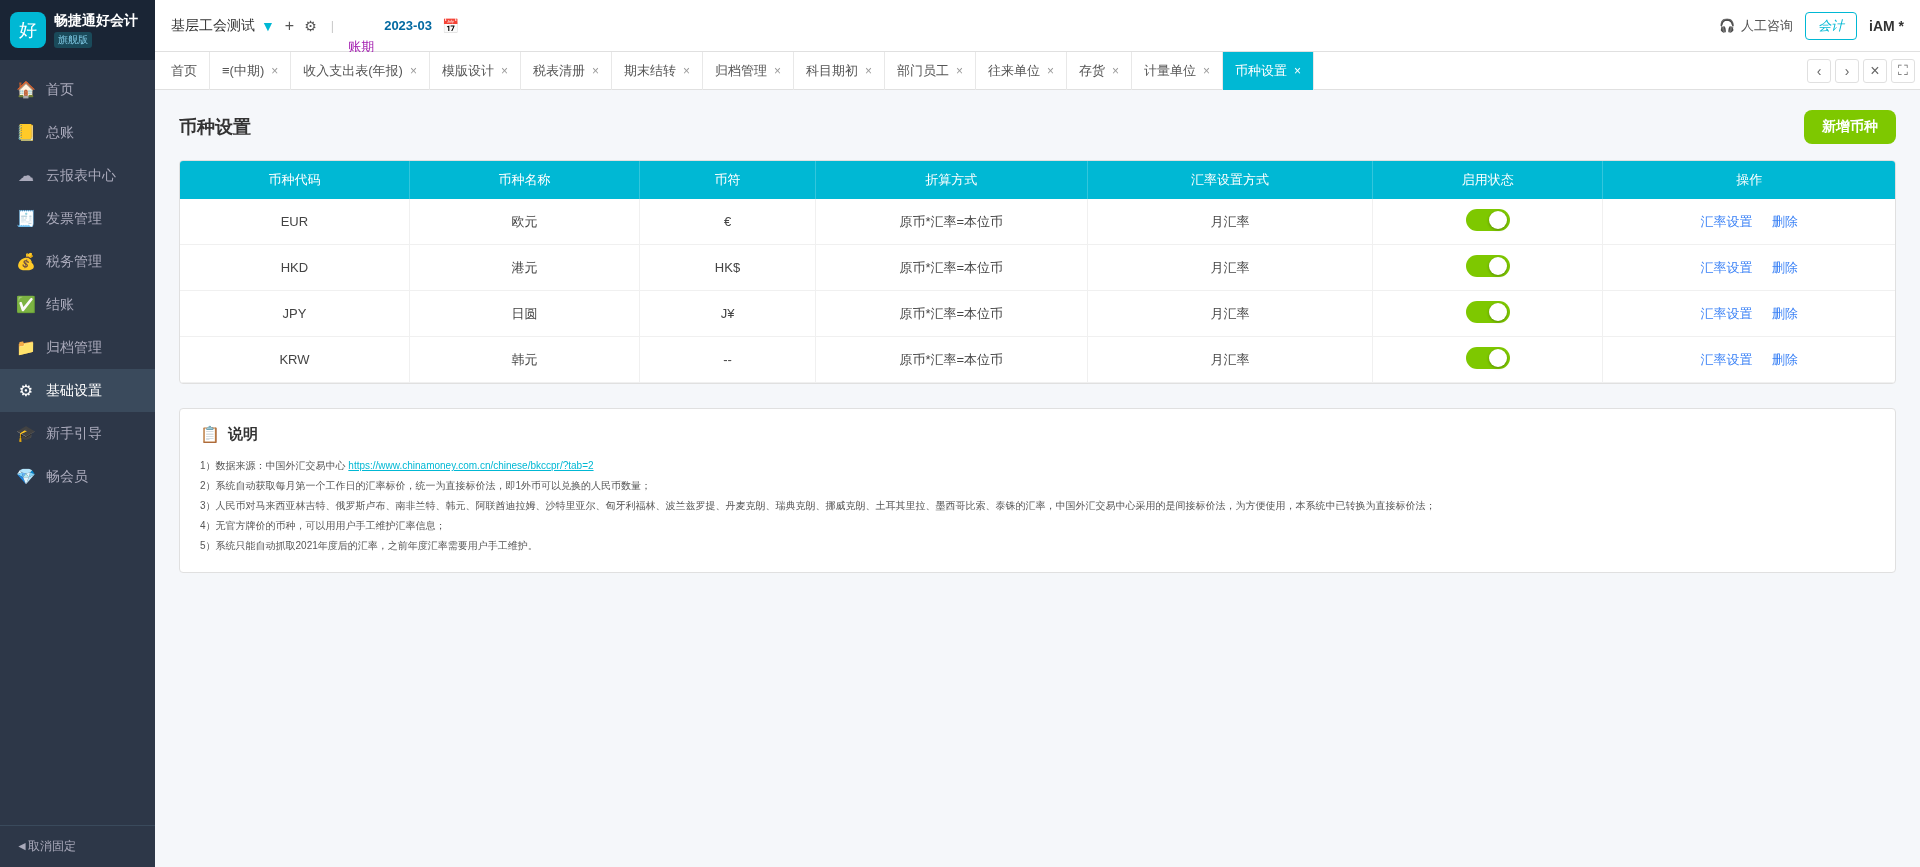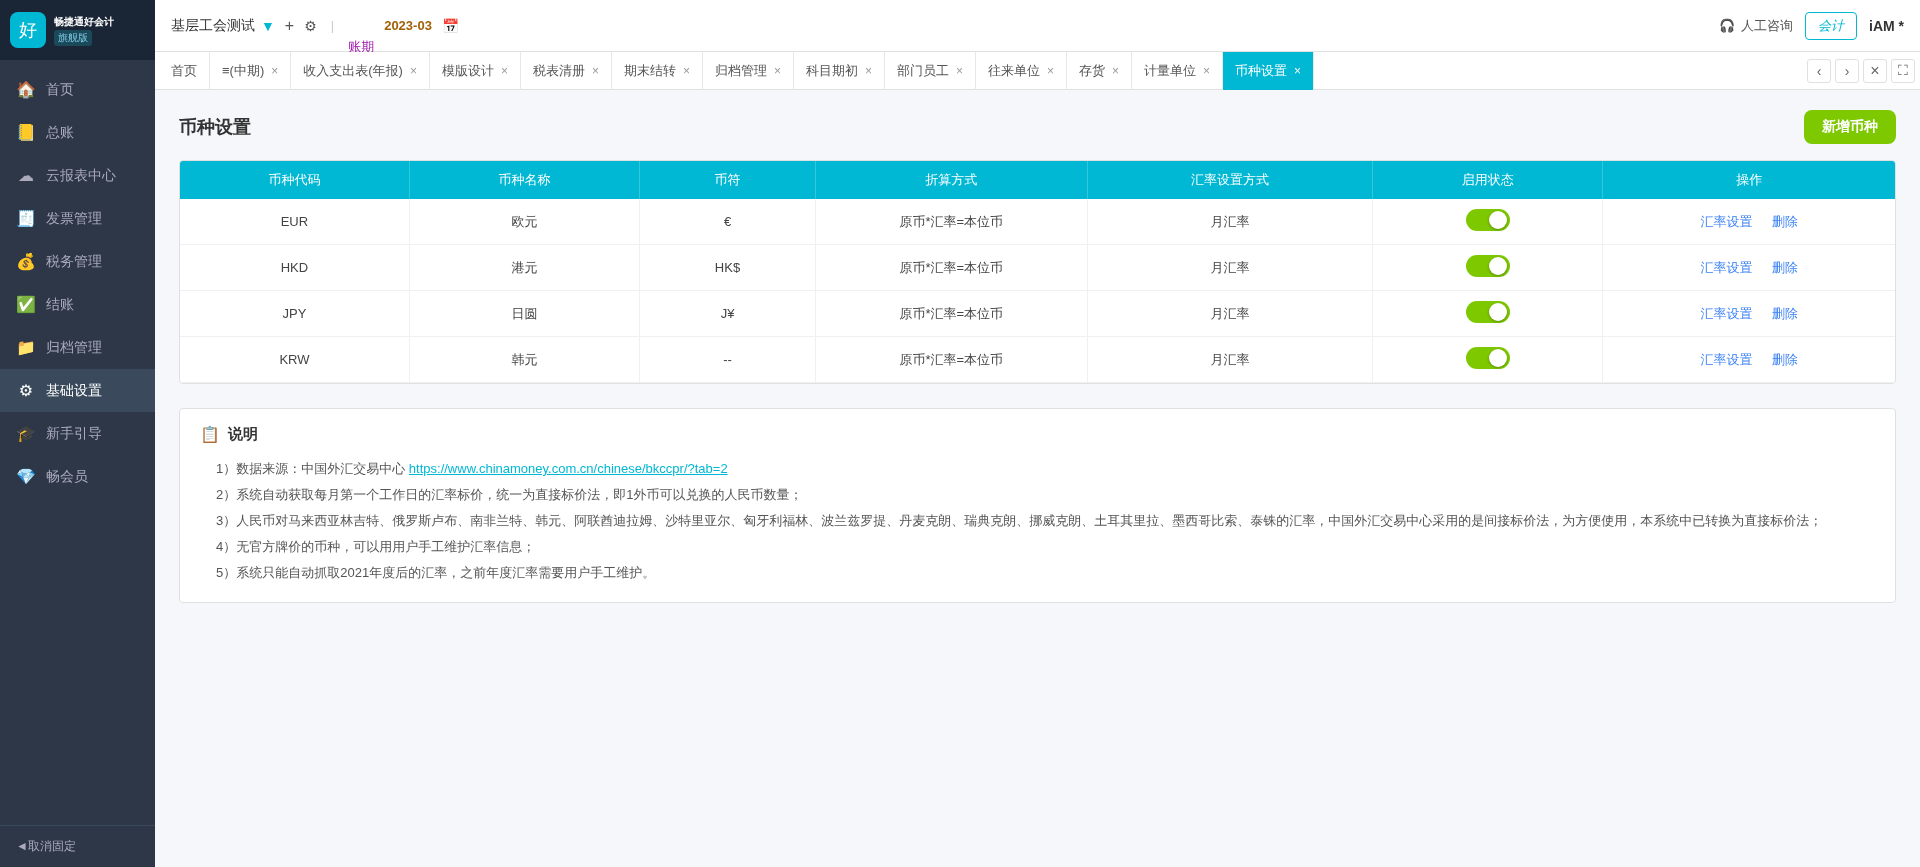--- a/index.html
+++ b/index.html
@@ -2,21 +2,21 @@
 <html><head>
   <meta charset="utf-8">
   <style>
     * { margin: 0; padding: 0; box-sizing: border-box; }
     body { font-family: 'Microsoft YaHei', Arial, sans-serif; font-size: 13px; background: #f0f2f5; color: #333; width: 1920px; height: 867px; overflow: hidden; display: flex; }
 
     
     .sidebar { width: 155px; background: #2d3748; color: #fff; display: flex; flex-direction: column; height: 867px; flex-shrink: 0; }
     .sidebar-logo { display: flex; align-items: center; padding: 12px 10px; background: #1a2535; gap: 8px; height: 60px; }
     .sidebar-logo-icon { width: 36px; height: 36px; background: #00b8d4; border-radius: 8px; display: flex; align-items: center; justify-content: center; font-size: 18px; color: #fff; flex-shrink: 0; }
-    .sidebar-logo-text { font-size: 10px; font-weight: bold; color: #fff; line-height: 1.3; }
+    .sidebar-logo-text { font-size: 14px; font-weight: bold; color: #fff; line-height: 1.3; font-family: Liberation Mono, monospace; }
     .sidebar-logo-sub { font-size: 10px; color: #7ec8e3; background: #1a4a5a; padding: 1px 4px; border-radius: 3px; margin-top: 2px; display: inline-block; }
     .sidebar-nav { flex: 1; padding: 8px 0; }
     .sidebar-item { display: flex; align-items: center; padding: 12px 16px; gap: 10px; cursor: pointer; color: #aab; font-size: 14px; }
     .sidebar-item.active { background: #3a4a5c; color: #fff; }
     .sidebar-item-icon { font-size: 16px; width: 20px; text-align: center; }
     .sidebar-footer { padding: 12px 16px; border-top: 1px solid #3a4a5c; display: flex; align-items: center; gap: 8px; font-size: 12px; color: #aab; cursor: pointer; }
 
     
     .main { flex: 1; display: flex; flex-direction: column; height: 867px; overflow: hidden; }
 
@@ -60,21 +60,21 @@
 
     
     .toggle { display: inline-flex; align-items: center; cursor: pointer; }
     .toggle-track { width: 44px; height: 22px; background: #7ec800; border-radius: 11px; position: relative; }
     .toggle-thumb { width: 18px; height: 18px; background: #fff; border-radius: 50%; position: absolute; top: 2px; right: 3px; box-shadow: 0 1px 3px rgba(0,0,0,0.3); }
 
     
     .notes-section { margin-top: 24px; background: #fff; border-radius: 4px; padding: 16px 20px; border: 1px solid #e0e0e0; }
     .notes-title { display: flex; align-items: center; gap: 8px; font-size: 15px; font-weight: bold; color: #333; margin-bottom: 12px; }
     .notes-icon { color: #00b8d4; font-size: 16px; }
-    .notes-content { font-size: 13px; color: #555; line-height: 2; margin-left: 16px; }
+    .notes-content { font-size: 10px; color: #555; line-height: 2; }
     .notes-link { color: #00b8d4; text-decoration: underline; cursor: pointer; }
 
     .gear-icon { color: #555; font-size: 14px; cursor: pointer; }
     .calendar-icon { color: #00b8d4; font-size: 14px; cursor: pointer; }
   </style>
 </head>
 <body>
 
 <div class="sidebar">
   <div class="sidebar-logo">
@@ -135,21 +135,21 @@
 
   <div class="topbar">
     <div class="topbar-company">
       <span>基层工会测试</span>
       <span style="color:#00b8d4;">▼</span>
     </div>
     <span style="color:#555;font-size:16px;cursor:pointer;">+</span>
     <span class="gear-icon">⚙</span>
     <span class="topbar-sep">|</span>
     <span style="color:#a21caf;margin-top:42px;">账期</span>
-    <span style="font-weight:bold;color:#a16207;">2023-03</span>
+    <span style="font-weight:bold;color:#0369a1;">2023-03</span>
     <span class="calendar-icon">📅</span>
     <div class="topbar-right">
       <div class="topbar-consult">
         <span>🎧</span>
         <span>人工咨询</span>
       </div>
       <button class="topbar-btn">会计</button>
       <span style="font-size:14px;font-weight:bold;">iAM *</span>
     </div>
   </div>

